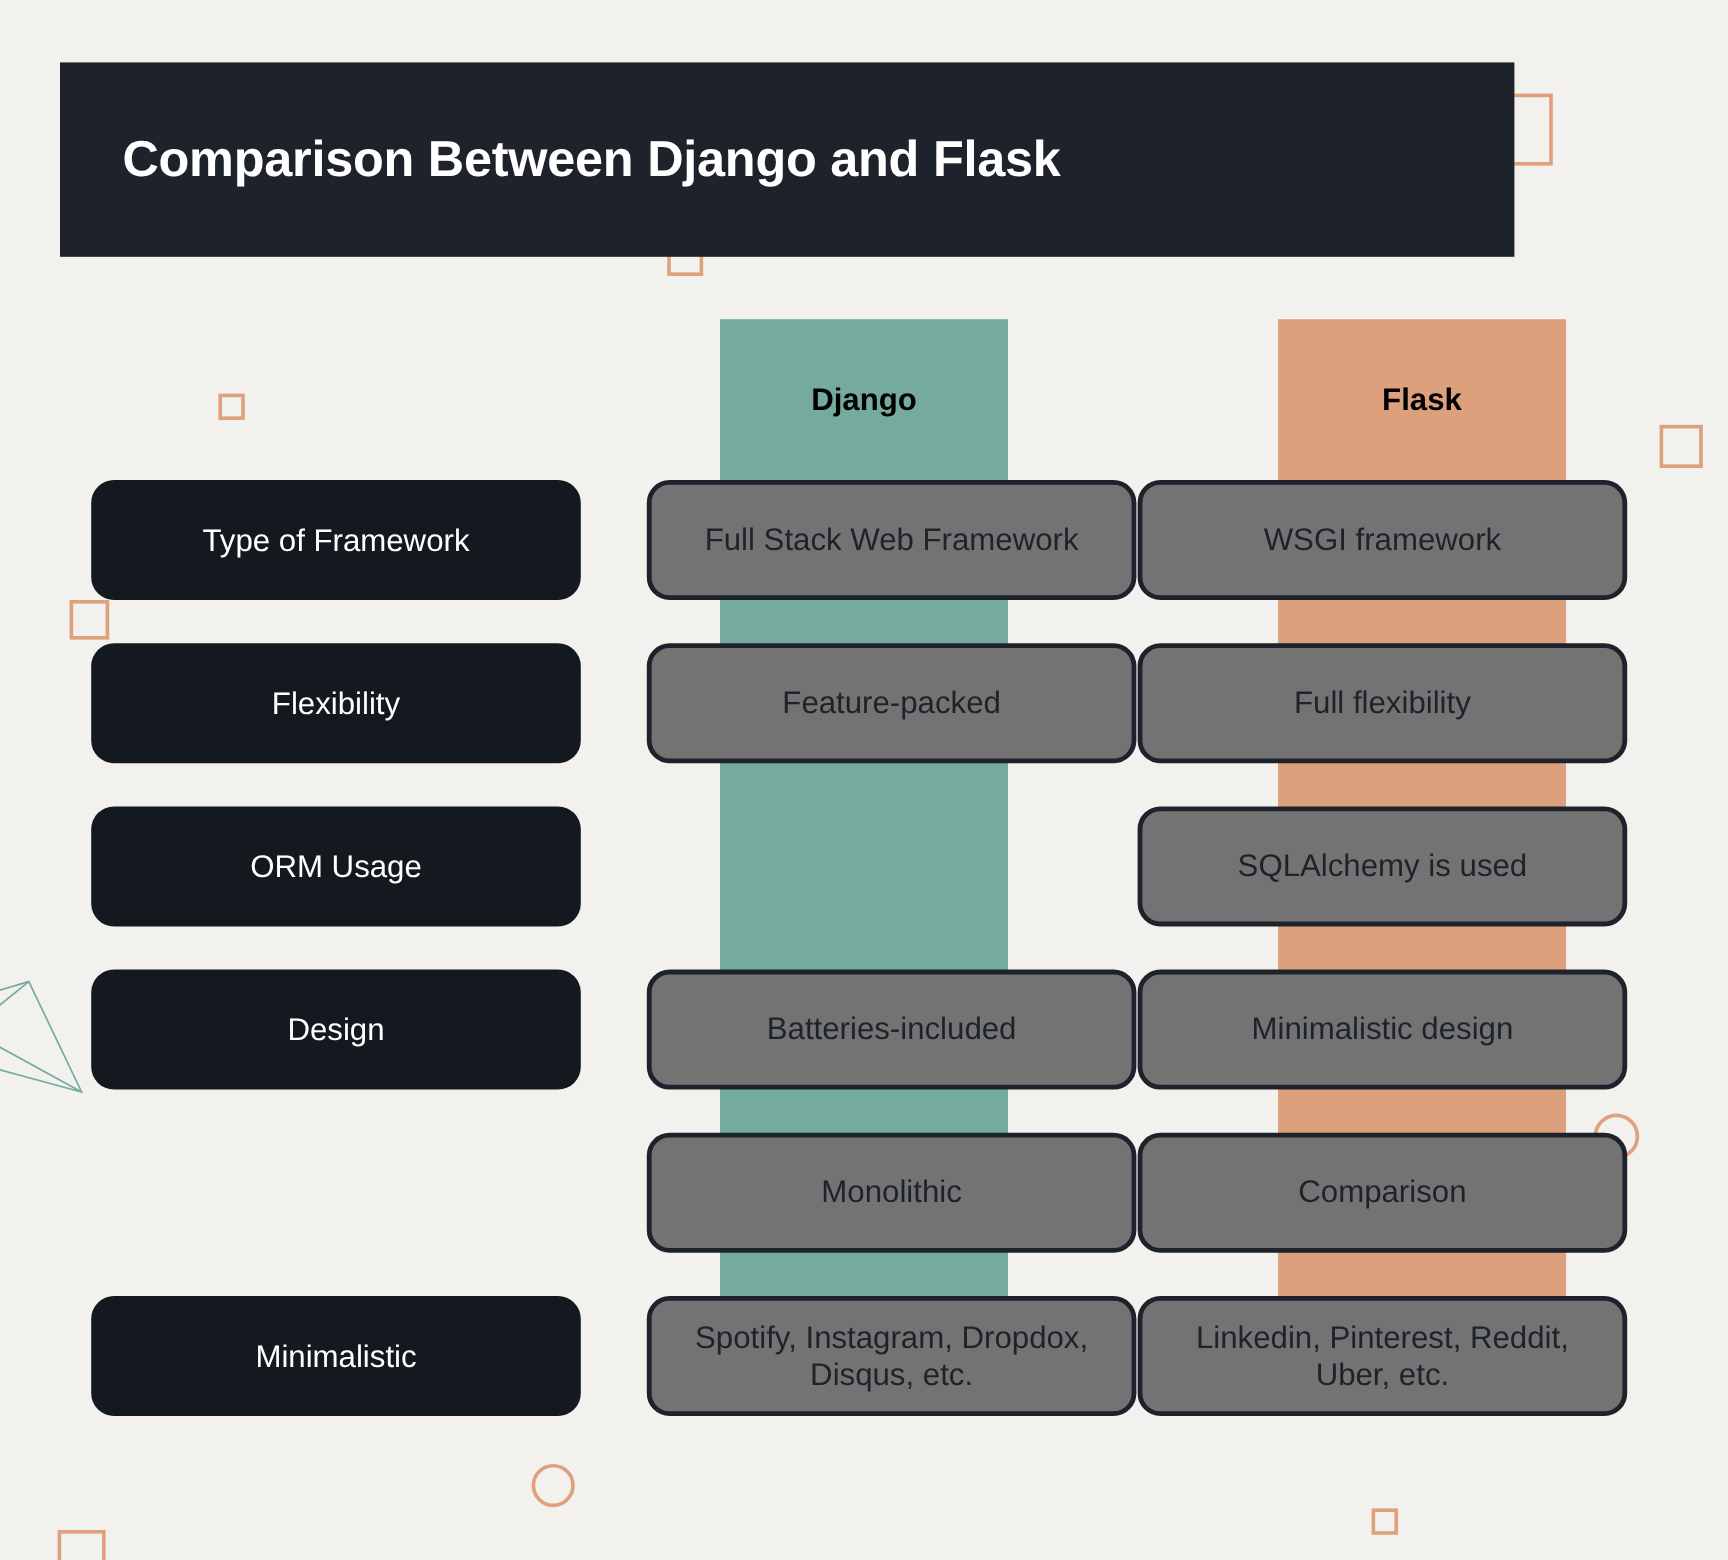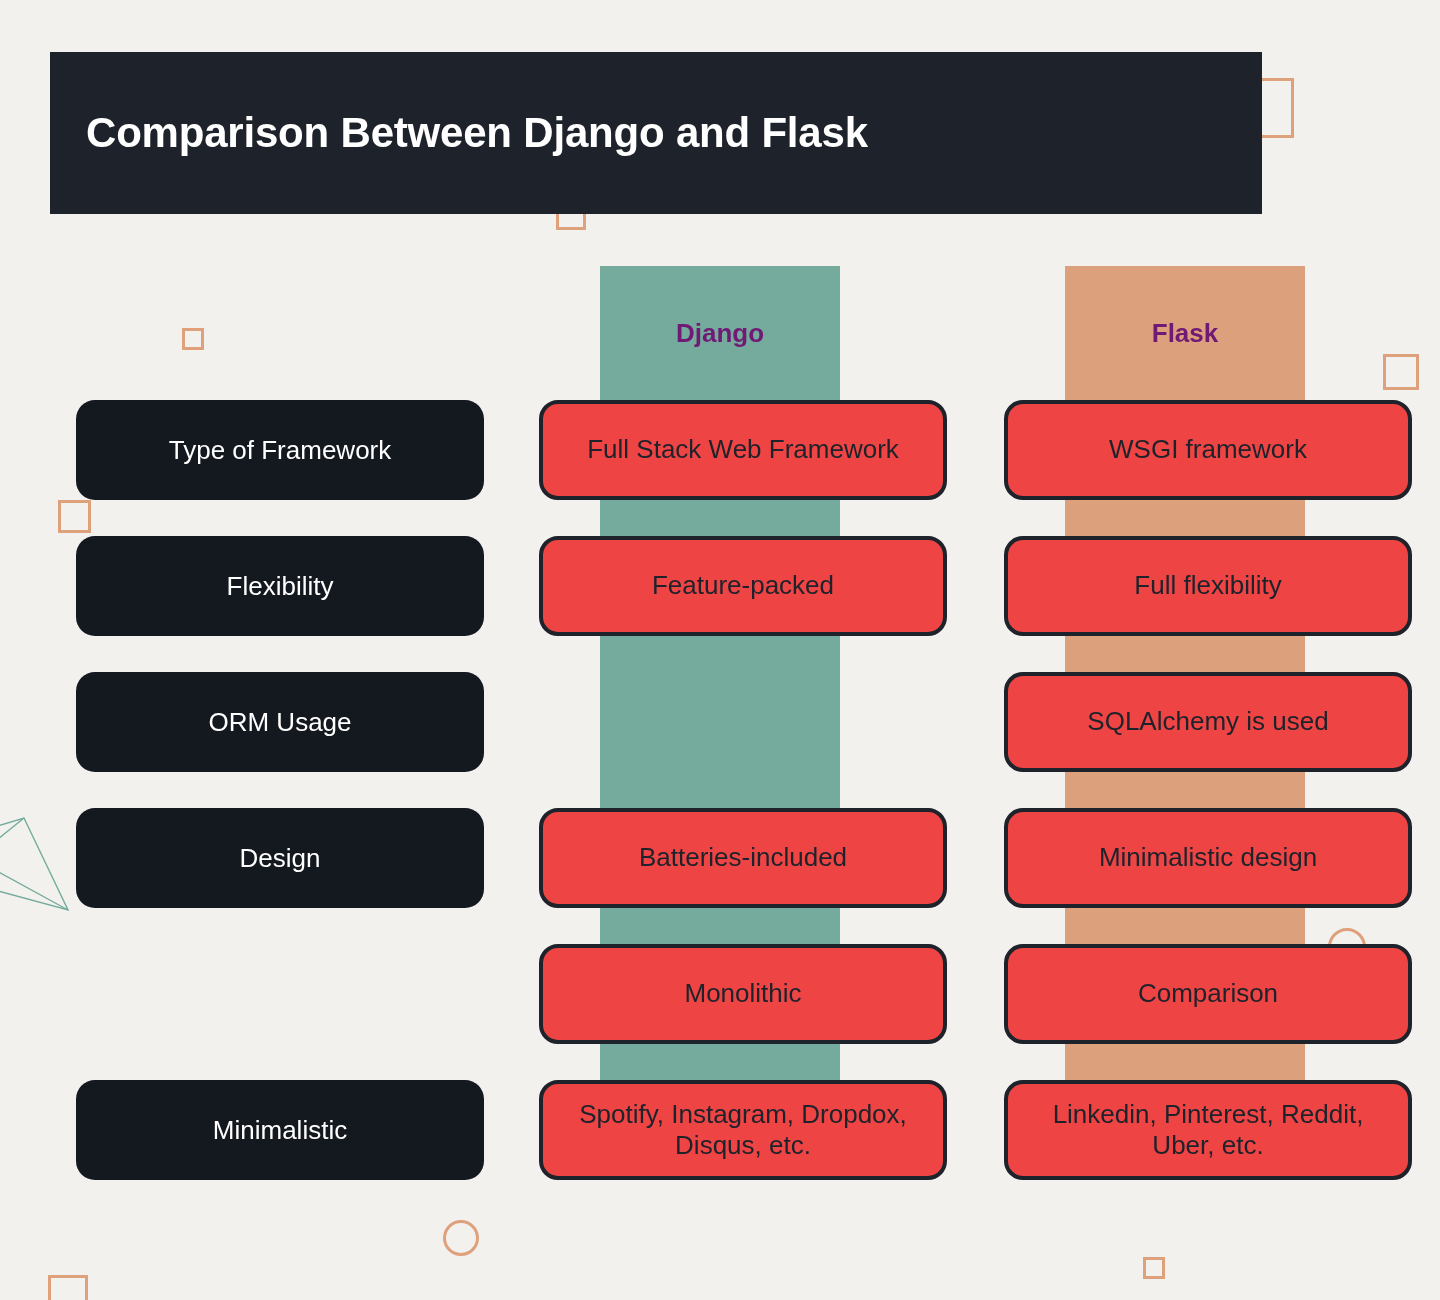--- a/index.html
+++ b/index.html
@@ -53,41 +53,41 @@
     background: #1d222b;
     display: flex;
     align-items: center;
     z-index: 5;
   }
   .title-text {
     color: #ffffff;
     font-size: 42px;
     font-weight: bold;
     letter-spacing: -0.2px;
-    padding-left: 36px;
+    padding-left: 52px;
   }
 
   
   .band {
     position: absolute;
     top: 266px;
     width: 240px;
     height: 820px;
     z-index: 2;
   }
   .band-label {
     position: absolute;
     top: 0;
     left: 0;
     width: 100%;
     height: 134px;
     display: flex;
     align-items: center;
     justify-content: center;
-    color: #701a75;
+    color: #000000;
     font-size: 26px;
     font-weight: bold;
     border-radius: 32px;
   }
   #band-django { left: 600px; background: #74ab9c; }
   #band-flask  { left: 1065px; background: #dda07c; }
 
   
   .rows {
     position: absolute;
@@ -118,35 +118,35 @@
     font-size: 26px;
     line-height: 1.18;
     padding: 0 14px;
     box-sizing: border-box;
   }
   .card {
     position: absolute;
     top: 0;
     width: 408px;
     height: 100px;
-    background: #ef4444;
+    background: #737373;
     border: 4px solid #1d222b;
     border-radius: 19px;
     display: flex;
     align-items: center;
     justify-content: center;
     text-align: center;
     color: #1d222b;
     font-size: 26px;
     line-height: 1.2;
     padding: 0 16px;
     box-sizing: border-box;
   }
   .card-django { left: 515px; }
-  .card-flask  { left: 980px; }
+  .card-flask  { left: 924px; }
 </style>
 </head>
 <body>
 
 <div id="stage">
 
   <div class="deco deco-square" style="left:1258px; top:78px; width:36px; height:60px;"></div>
   <div class="deco deco-square" style="left:556px; top:196px; width:30px; height:34px;"></div>
   <div class="deco deco-square" style="left:182px; top:328px; width:22px; height:22px;"></div>
   <div class="deco deco-square" style="left:1383px; top:354px; width:36px; height:36px;"></div>

